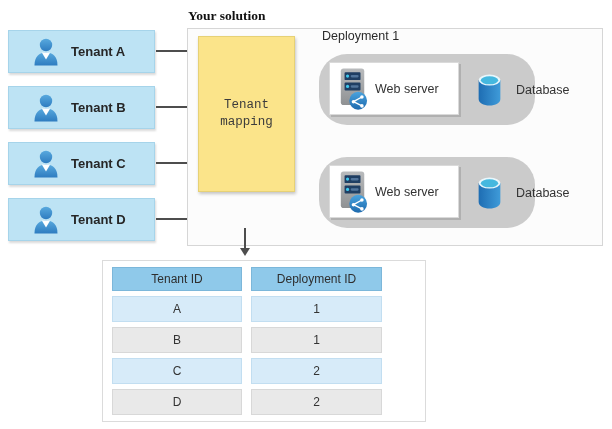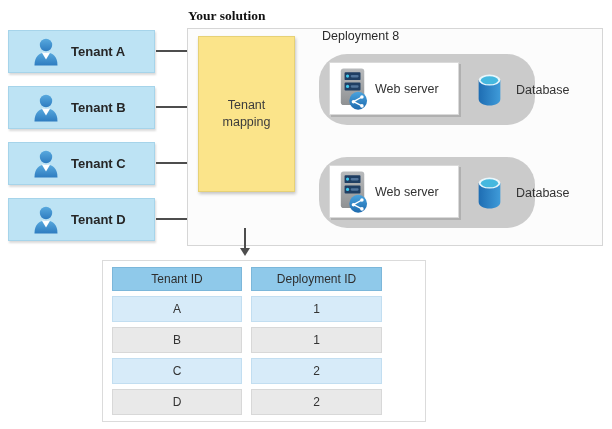--- a/index.html
+++ b/index.html
@@ -30,21 +30,21 @@
   .solution-box {
     position:absolute; left:187px; top:28px; width:416px; height:218px; box-sizing:border-box;
     background:#FCFCFC; border:1px solid #D6D6D6;
   }
 
   
   .mapping-box {
     position:absolute; left:198px; top:36px; width:97px; height:156px; box-sizing:border-box;
     background:#FBE48A; border:1px solid #E6D176; box-shadow:1px 2px 3px rgba(0,0,0,.22);
     display:flex; align-items:center; justify-content:center; text-align:center;
-    font-size:12.5px; color:#3C3C3C; padding:0 16px; line-height:17px;
+    font-size:12.5px; color:#3C3C3C; padding:0 16px; line-height:17px;font-family:Liberation Mono, monospace;
   }
 
   
   .deployment-label { position:absolute; left:322px; font-size:12.5px; color:#2B2B2B; line-height:15px; }
   .deployment-box { position:absolute; left:319px; width:216px; height:71px; background:#CBCBCB;border-radius:28px; }
   .server-card {
     position:absolute; left:10px; top:8px; width:130px; height:53px; box-sizing:border-box;
     background:#ffffff; border:1px solid #DADADA; box-shadow:2px 2px 0 rgba(0,0,0,.13);
     display:flex; align-items:center;
   }
@@ -142,21 +142,21 @@
   <div class="arrow-h" style="top:162px"></div>
   <div class="arrow-h" style="top:218px"></div>
 
   <div class="solution-title">Your solution</div>
   <div class="solution-box"></div>
 
   <div class="mapping-box">
     <span>Tenant mapping</span>
   </div>
 
-  <div class="deployment-label" style="top:29px">Deployment 8</div>
+  <div class="deployment-label" style="top:29px">Deployment 1</div>
   <div class="deployment-box" style="top:54px">
     <div class="server-card">
       <svg viewBox="0 0 32 46" width="30" height="44">
         <rect x="3" y="1" width="25" height="39" rx="3" fill="url(#grad-server)"></rect>
         <rect x="7" y="5" width="17" height="8.5" rx="1" fill="#1F3E63"></rect>
         <circle cx="10.2" cy="9.2" r="1.7" fill="#3FC9EE"></circle>
         <rect x="13.5" y="8" width="8.5" height="2.6" rx="1.2" fill="#51749B"></rect>
         <rect x="7" y="16" width="17" height="8.5" rx="1" fill="#1F3E63"></rect>
         <circle cx="10.2" cy="20.2" r="1.7" fill="#3FC9EE"></circle>
         <rect x="13.5" y="19" width="8.5" height="2.6" rx="1.2" fill="#51749B"></rect>

